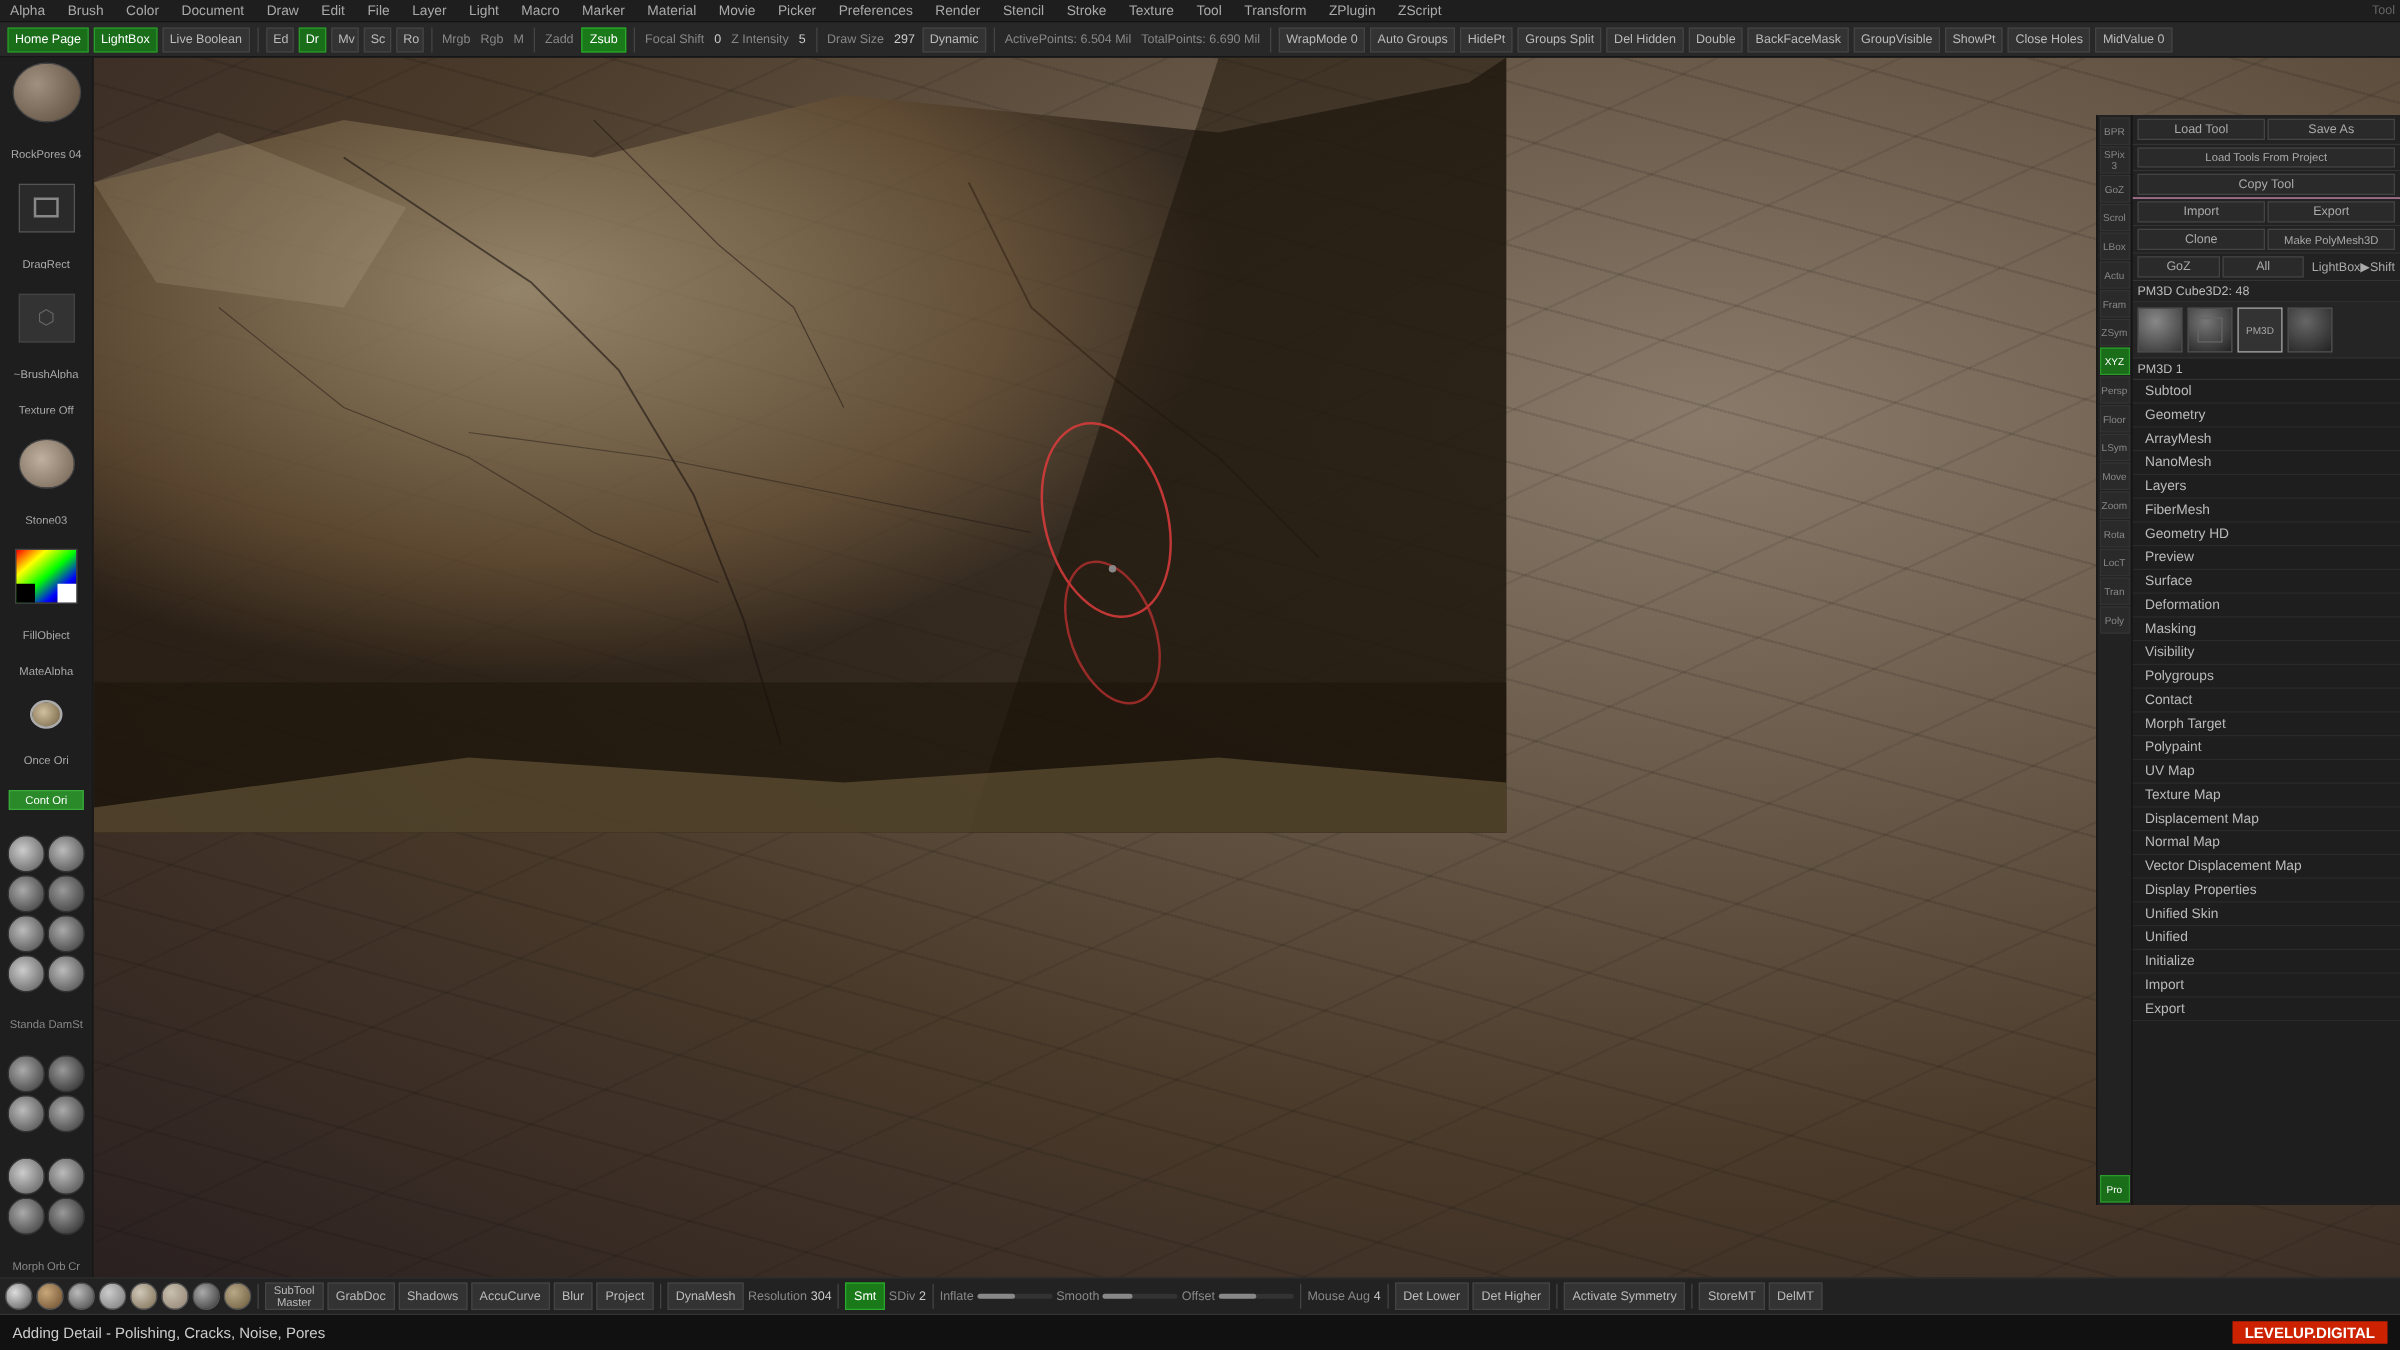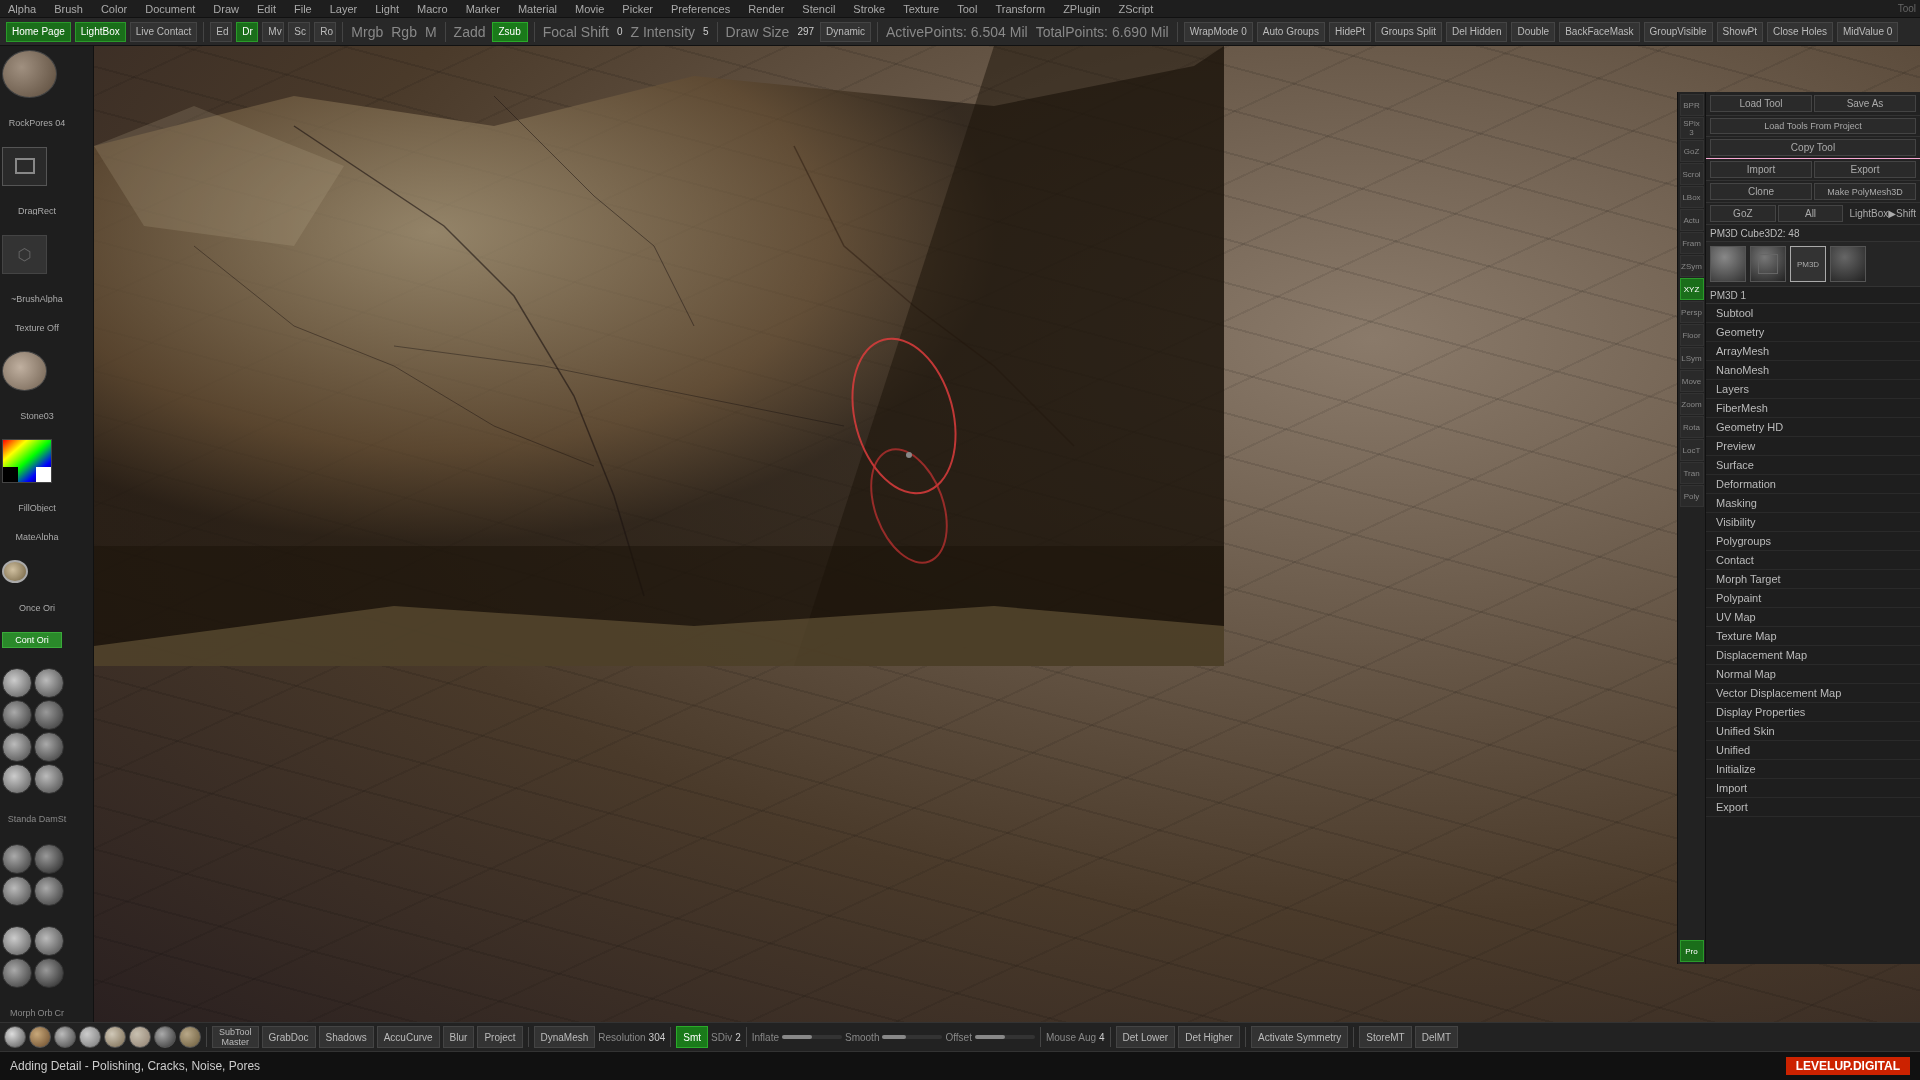--- a/index.html
+++ b/index.html
@@ -54,21 +54,21 @@
       color: #bbb;
       font-size: 10px;
       padding: 1px 5px;
       cursor: pointer;
       white-space: nowrap;
       height: 20px;
       display: flex; align-items: center;
     }
     .toolbar-btn.active { background: #1a6e1a; color: #fff; border-color: #2a9a2a; }
     .toolbar-separator { width: 1px; height: 20px; background: #444; margin: 0 2px; }
-    .toolbar-label { color: #888; font-size: 14px; margin: 0 2px; }
+    .toolbar-label { color: #888; font-size: 10px; margin: 0 2px; }
     .toolbar-value { color: #ccc; font-size: 10px; margin: 0 2px; }
     .toolbar-green {
       background: #1a7a1a;
       color: #fff;
       border: 1px solid #2aaa2a;
       font-size: 10px;
       padding: 1px 6px;
       height: 20px;
       display: flex; align-items: center;
     }
@@ -77,26 +77,26 @@
     #main-layout {
       position: absolute;
       top: 46px;
       left: 0; right: 0;
       bottom: 58px;
       display: flex;
     }
 
     
     #left-panel {
-      width: 94px;
+      width: 75px;
       background: #1e1e1e;
       border-right: 1px solid #111;
       display: flex;
       flex-direction: column;
-      align-items: flex-start;
+      align-items: center;
       padding: 4px 2px;
       gap: 20px;
       overflow: hidden;
     }
     .brush-preview {
       width: 55px;
       height: 55px;
       border-radius: 50%;
       background: radial-gradient(circle at 35% 35%, #a09080, #5a4a3a);
       border: 1px solid #444;
@@ -444,21 +444,21 @@
   <span class="menu-item">Tool</span>
   <span class="menu-item">Transform</span>
   <span class="menu-item">ZPlugin</span>
   <span class="menu-item">ZScript</span>
   <span style="margin-left:auto; color:#666; font-size:10px;">Tool</span>
 </div>
 
 <div id="toolbar">
   <button class="toolbar-btn active">Home Page</button>
   <button class="toolbar-btn active">LightBox</button>
-  <button class="toolbar-btn">Live Contact</button>
+  <button class="toolbar-btn">Live Boolean</button>
   <div class="toolbar-separator"></div>
 
   <button class="toolbar-btn" style="width:22px;">Ed</button>
   <button class="toolbar-btn active" style="width:22px;">Dr</button>
   <button class="toolbar-btn" style="width:22px;">Mv</button>
   <button class="toolbar-btn" style="width:22px;">Sc</button>
   <button class="toolbar-btn" style="width:22px;">Ro</button>
   <div class="toolbar-separator"></div>
   <span class="toolbar-label">Mrgb</span>
   <span class="toolbar-label">Rgb</span>

